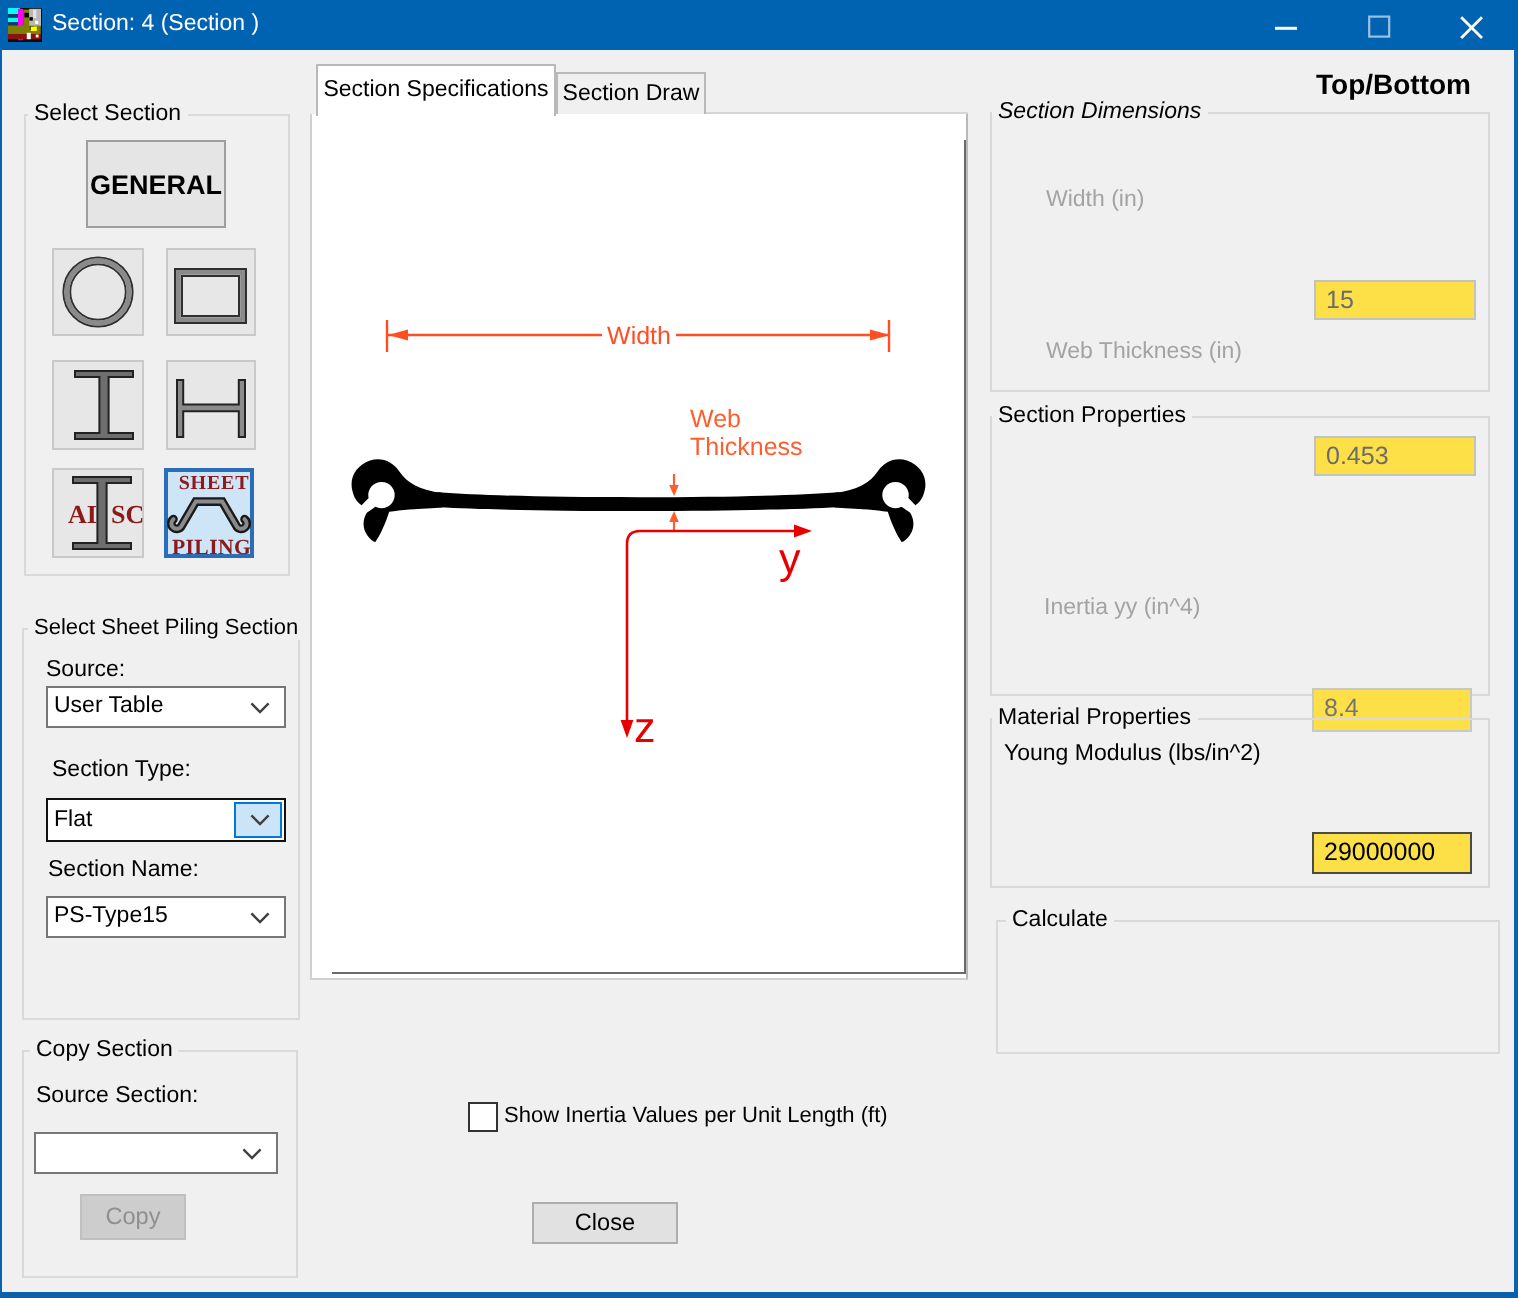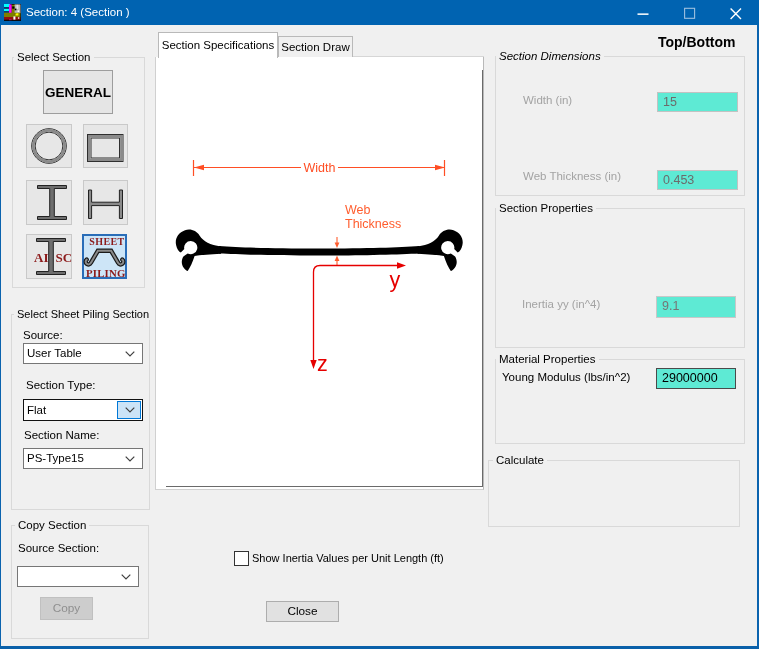--- a/index.html
+++ b/index.html
@@ -7,22 +7,22 @@
        font-family:"Liberation Sans",sans-serif;font-size:11.5px;color:#000;overflow:hidden;}
   .abs{position:absolute;}
   .grp{position:absolute;border:1px solid #d9d9d9;}
   .grp>span{position:absolute;top:-7px;left:5px;background:#f0f0f0;padding:0 3px;white-space:nowrap;}
   .btn{position:absolute;background:#e7e7e7;border:1px solid #c9c9c9;box-sizing:border-box;}
   .combo{position:absolute;background:#fff;border:1px solid #767676;box-sizing:border-box;}
   .combo .txt{position:absolute;left:3px;top:0;line-height:19px;font-size:11.5px;}
   .combo svg{position:absolute;right:7px;top:50%;margin-top:-3px;}
   .glabel{position:absolute;color:#a3a3a3;white-space:nowrap;margin-left:20px;}
   .blabel{position:absolute;color:#000;white-space:nowrap;}
-  .inp{position:absolute;background:#5eead4;border:1px solid #c2c2c2;box-sizing:border-box;
-       font-size:12.5px;color:#6b6b6b;padding:0 0 0 5px;line-height:19px;}
+  .inp{position:absolute;background:#fde047;border:1px solid #c2c2c2;box-sizing:border-box;
+       font-size:12.5px;color:#6b6b6b;padding:0 0 0 5px;line-height:19px;margin-top:48px;}
 </style>
 </head>
 <body>
 
 <div class="abs" style="left:0;top:0;width:1px;height:649px;background:#0a63ae;"></div>
 <div class="abs" style="left:757px;top:0;width:2px;height:649px;background:#0a63ae;"></div>
 <div class="abs" style="left:0;top:646px;width:759px;height:3px;background:#0a60a9;"></div>
 
 <div class="abs" style="left:0;top:0;width:759px;height:25px;background:#0063b1;"></div>
 <svg class="abs" style="left:4px;top:4px;" width="17" height="17" viewBox="0 0 17 17">
@@ -208,28 +208,28 @@
 </div>
 <div class="glabel" style="left:503px;top:94px;">Width (in)</div>
 <div class="inp" style="left:657px;top:92px;width:81px;height:20px;">15</div>
 <div class="glabel" style="left:503px;top:170px;">Web Thickness (in)</div>
 <div class="inp" style="left:657px;top:170px;width:81px;height:20px;">0.453</div>
 
 <div class="grp" style="left:495px;top:208px;width:248px;height:138px;">
   <span style="left:0px;">Section Properties</span>
 </div>
 <div class="glabel" style="left:502px;top:298px;">Inertia yy (in^4)</div>
-<div class="inp" style="left:656px;top:296px;width:80px;height:22px;border-color:#c8c8c8;color:#757575;">9.1</div>
+<div class="inp" style="left:656px;top:296px;width:80px;height:22px;border-color:#c8c8c8;color:#757575;">8.4</div>
 
 <div class="grp" style="left:495px;top:359px;width:248px;height:83px;">
   <span style="left:0px;">Material Properties</span>
 </div>
 <div class="blabel" style="left:502px;top:371px;">Young Modulus (lbs/in^2)</div>
 <div class="inp" style="left:656px;top:368px;width:80px;height:21px;border:1.5px solid #4a4a4a;color:#000;">29000000</div>
 
-<div class="grp" style="left:488px;top:460px;width:250px;height:65px;text-decoration:underline;">
+<div class="grp" style="left:498px;top:460px;width:250px;height:65px;text-decoration:underline;">
   <span style="left:4px;">Calculate</span>
 </div>
 
 <div class="abs" style="left:234px;top:551px;width:13px;height:13px;background:#fff;border:1px solid #333;"></div>
 <div class="blabel" style="left:252px;top:552px;font-size:11px;">Show Inertia Values per Unit Length (ft)</div>
 <div class="btn" style="left:266px;top:601px;width:73px;height:21px;background:#e1e1e1;border-color:#adadad;
      text-align:center;line-height:19px;font-size:11.8px;">Close</div>
 
 </body></html>

